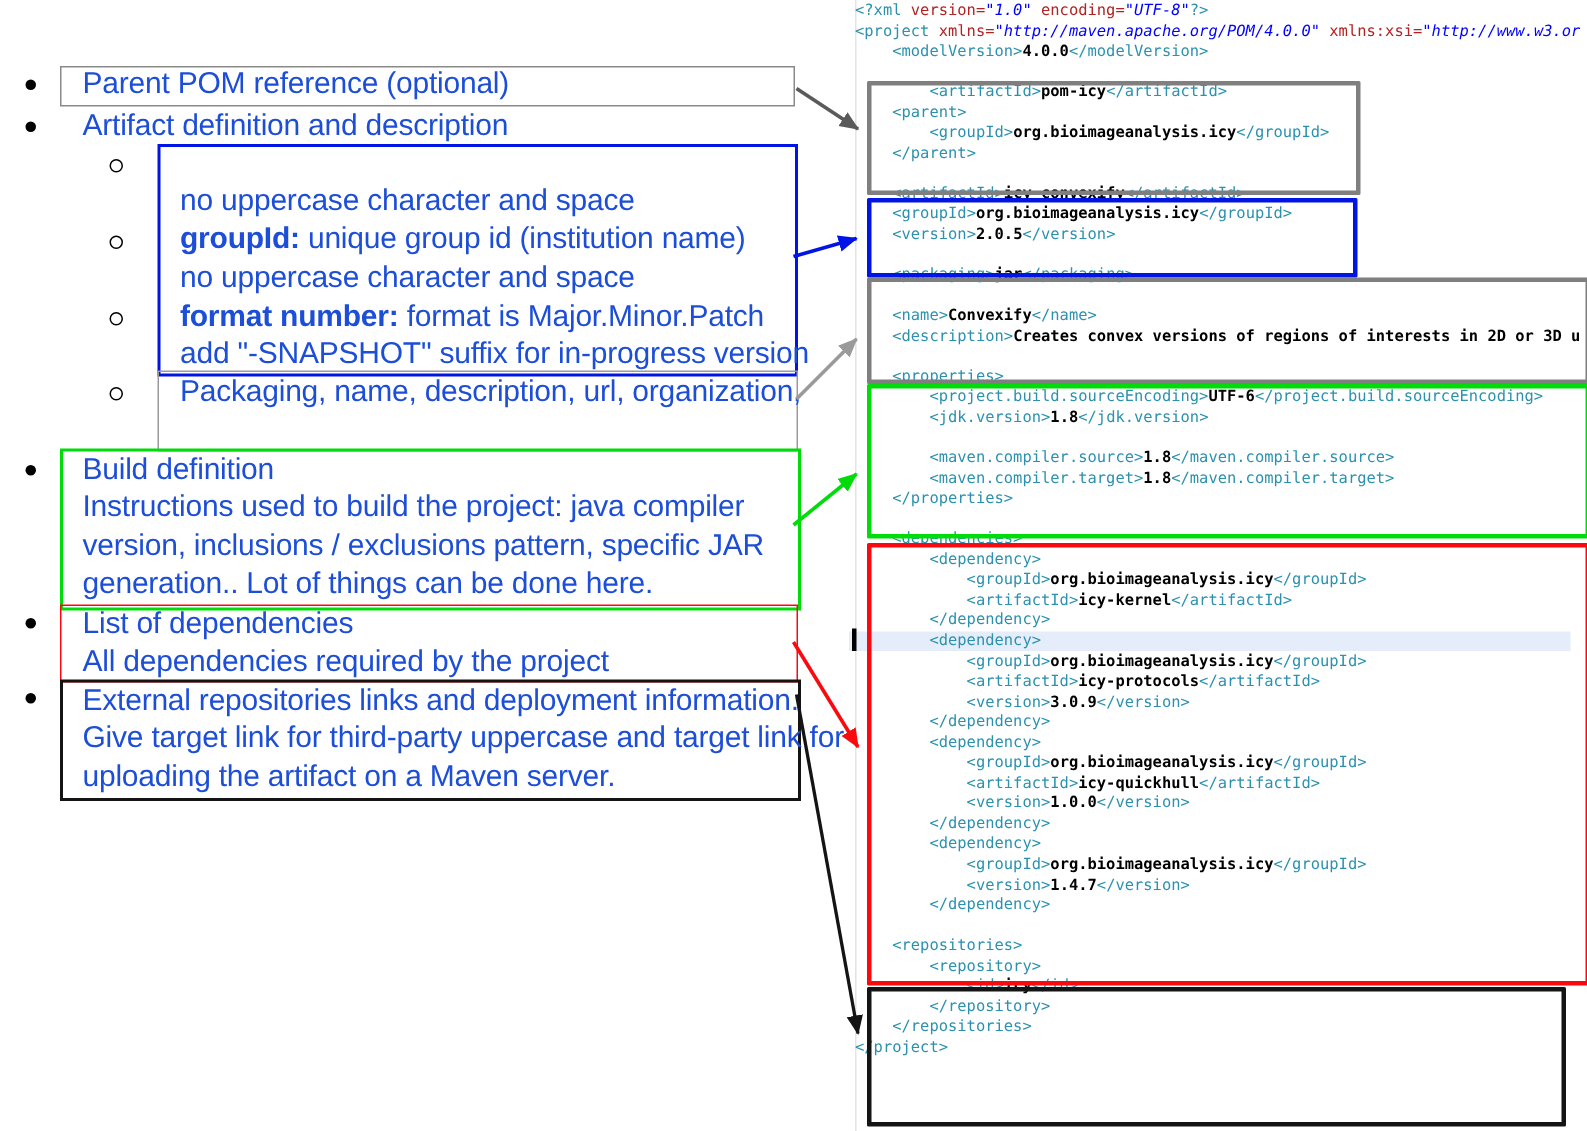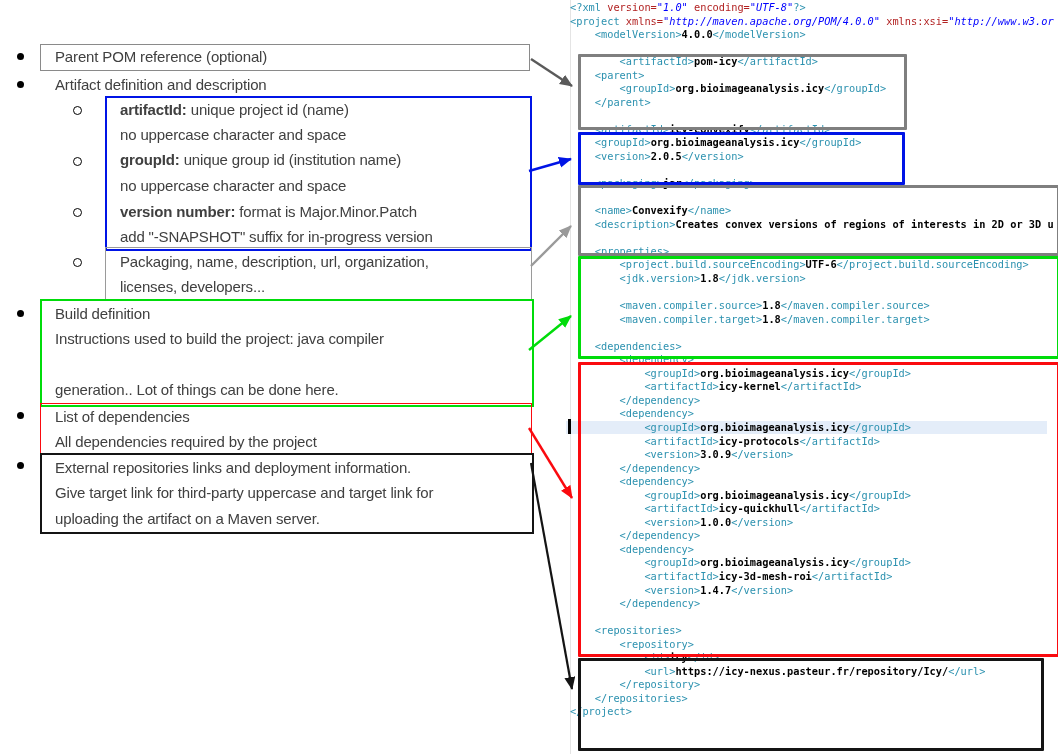--- a/index.html
+++ b/index.html
@@ -1,21 +1,21 @@
 <!DOCTYPE html>
 <html><head>
 <meta charset="utf-8">
 <style>
   html,body{margin:0;padding:0;background:#fff}
   .canvas{position:relative;width:1058px;height:754px;background:#ffffff;overflow:hidden;
           font-family:"Liberation Sans",sans-serif;color:#111}
 
   
   .lp{position:absolute;height:41px;line-height:25.4px;white-space:nowrap;
-      font-size:15px;letter-spacing:-0.15px;color:#404040}
+      font-size:20px;letter-spacing:-0.15px;color:#1d4ed8}
   .lp b{font-weight:bold}
   .bullet{position:absolute;width:7px;height:7px;border-radius:50%;background:#000}
   .subbullet{position:absolute;width:7px;height:7px;border-radius:50%;border:1.3px solid #000;background:#fff}
 
   .lbox{position:absolute;background:transparent}
   .lbox-gray1 {left:40px; top:44px; width:488px;height:25px; border:1.6px solid #8a8a8a}
   .lbox-blue  {left:105px;top:96px; width:423px;height:151px;border:2px solid #0014e6}
   .lbox-gray2 {left:105px;top:247px;width:425px;height:52px; border:1.6px solid #9a9a9a}
   .lbox-green {left:40px; top:299px;width:490px;height:104px;border:2px solid #00dc0a}
   .lbox-red   {left:40px; top:403px;width:490px;height:50px; border:1.8px solid #fa0a0f}
@@ -72,46 +72,45 @@
       <div class="code-line"></div>
       <div class="code-line"><span class="xtx">    </span><span class="xtag">&lt;name</span><span class="xtag">&gt;</span><span class="xtx">Convexify</span><span class="xtag">&lt;/name</span><span class="xtag">&gt;</span></div>
       <div class="code-line"><span class="xtx">    </span><span class="xtag">&lt;description</span><span class="xtag">&gt;</span><span class="xtx">Creates convex versions of regions of interests in 2D or 3D u</span></div>
       <div class="code-line"></div>
       <div class="code-line"><span class="xtx">    </span><span class="xtag">&lt;properties</span><span class="xtag">&gt;</span></div>
       <div class="code-line"><span class="xtx">        </span><span class="xtag">&lt;project.build.sourceEncoding</span><span class="xtag">&gt;</span><span class="xtx">UTF-6</span><span class="xtag">&lt;/project.build.sourceEncoding</span><span class="xtag">&gt;</span></div>
       <div class="code-line"><span class="xtx">        </span><span class="xtag">&lt;jdk.version</span><span class="xtag">&gt;</span><span class="xtx">1.8</span><span class="xtag">&lt;/jdk.version</span><span class="xtag">&gt;</span></div>
       <div class="code-line"></div>
       <div class="code-line"><span class="xtx">        </span><span class="xtag">&lt;maven.compiler.source</span><span class="xtag">&gt;</span><span class="xtx">1.8</span><span class="xtag">&lt;/maven.compiler.source</span><span class="xtag">&gt;</span></div>
       <div class="code-line"><span class="xtx">        </span><span class="xtag">&lt;maven.compiler.target</span><span class="xtag">&gt;</span><span class="xtx">1.8</span><span class="xtag">&lt;/maven.compiler.target</span><span class="xtag">&gt;</span></div>
+      <div class="code-line"><span class="xtx">    </span><span class="xtag">&lt;/properties</span><span class="xtag">&gt;</span></div>
       <div class="code-line"></div>
       <div class="code-line"><span class="xtx">    </span><span class="xtag">&lt;dependencies</span><span class="xtag">&gt;</span></div>
       <div class="code-line"><span class="xtx">        </span><span class="xtag">&lt;dependency</span><span class="xtag">&gt;</span></div>
       <div class="code-line"><span class="xtx">            </span><span class="xtag">&lt;groupId</span><span class="xtag">&gt;</span><span class="xtx">org.bioimageanalysis.icy</span><span class="xtag">&lt;/groupId</span><span class="xtag">&gt;</span></div>
       <div class="code-line"><span class="xtx">            </span><span class="xtag">&lt;artifactId</span><span class="xtag">&gt;</span><span class="xtx">icy-kernel</span><span class="xtag">&lt;/artifactId</span><span class="xtag">&gt;</span></div>
       <div class="code-line"><span class="xtx">        </span><span class="xtag">&lt;/dependency</span><span class="xtag">&gt;</span></div>
       <div class="code-line"><span class="xtx">        </span><span class="xtag">&lt;dependency</span><span class="xtag">&gt;</span></div>
       <div class="code-line"><span class="xtx">            </span><span class="xtag">&lt;groupId</span><span class="xtag">&gt;</span><span class="xtx">org.bioimageanalysis.icy</span><span class="xtag">&lt;/groupId</span><span class="xtag">&gt;</span></div>
       <div class="code-line"><span class="xtx">            </span><span class="xtag">&lt;artifactId</span><span class="xtag">&gt;</span><span class="xtx">icy-protocols</span><span class="xtag">&lt;/artifactId</span><span class="xtag">&gt;</span></div>
       <div class="code-line"><span class="xtx">            </span><span class="xtag">&lt;version</span><span class="xtag">&gt;</span><span class="xtx">3.0.9</span><span class="xtag">&lt;/version</span><span class="xtag">&gt;</span></div>
       <div class="code-line"><span class="xtx">        </span><span class="xtag">&lt;/dependency</span><span class="xtag">&gt;</span></div>
       <div class="code-line"><span class="xtx">        </span><span class="xtag">&lt;dependency</span><span class="xtag">&gt;</span></div>
       <div class="code-line"><span class="xtx">            </span><span class="xtag">&lt;groupId</span><span class="xtag">&gt;</span><span class="xtx">org.bioimageanalysis.icy</span><span class="xtag">&lt;/groupId</span><span class="xtag">&gt;</span></div>
       <div class="code-line"><span class="xtx">            </span><span class="xtag">&lt;artifactId</span><span class="xtag">&gt;</span><span class="xtx">icy-quickhull</span><span class="xtag">&lt;/artifactId</span><span class="xtag">&gt;</span></div>
       <div class="code-line"><span class="xtx">            </span><span class="xtag">&lt;version</span><span class="xtag">&gt;</span><span class="xtx">1.0.0</span><span class="xtag">&lt;/version</span><span class="xtag">&gt;</span></div>
       <div class="code-line"><span class="xtx">        </span><span class="xtag">&lt;/dependency</span><span class="xtag">&gt;</span></div>
       <div class="code-line"><span class="xtx">        </span><span class="xtag">&lt;dependency</span><span class="xtag">&gt;</span></div>
       <div class="code-line"><span class="xtx">            </span><span class="xtag">&lt;groupId</span><span class="xtag">&gt;</span><span class="xtx">org.bioimageanalysis.icy</span><span class="xtag">&lt;/groupId</span><span class="xtag">&gt;</span></div>
-      <div class="code-line"><span class="xtx">            </span><span class="xtag">&lt;artifactId</span><span class="xtag">&gt;</span><span class="xtx">icy-3d-mesh-roi</span><span class="xtag">&lt;/artifactId</span><span class="xtag">&gt;</span></div>
       <div class="code-line"><span class="xtx">            </span><span class="xtag">&lt;version</span><span class="xtag">&gt;</span><span class="xtx">1.4.7</span><span class="xtag">&lt;/version</span><span class="xtag">&gt;</span></div>
       <div class="code-line"><span class="xtx">        </span><span class="xtag">&lt;/dependency</span><span class="xtag">&gt;</span></div>
       <div class="code-line"></div>
       <div class="code-line"><span class="xtx">    </span><span class="xtag">&lt;repositories</span><span class="xtag">&gt;</span></div>
       <div class="code-line"><span class="xtx">        </span><span class="xtag">&lt;repository</span><span class="xtag">&gt;</span></div>
       <div class="code-line"><span class="xtx">            </span><span class="xtag">&lt;id</span><span class="xtag">&gt;</span><span class="xtx">icy</span><span class="xtag">&lt;/id</span><span class="xtag">&gt;</span></div>
-      <div class="code-line"><span class="xtx">            </span><span class="xtag">&lt;url</span><span class="xtag">&gt;</span><span class="xtx">https://icy-nexus.pasteur.fr/repository/Icy/</span><span class="xtag">&lt;/url</span><span class="xtag">&gt;</span></div>
       <div class="code-line"><span class="xtx">        </span><span class="xtag">&lt;/repository</span><span class="xtag">&gt;</span></div>
       <div class="code-line"><span class="xtx">    </span><span class="xtag">&lt;/repositories</span><span class="xtag">&gt;</span></div>
       <div class="code-line"><span class="xtag">&lt;/project</span><span class="xtag">&gt;</span></div>
     </div>
 
   <div class="cbox cbox-parent"></div>
   <div class="cbox cbox-artifact"></div>
   <div class="cbox cbox-packaging"></div>
   <div class="cbox cbox-properties"></div>
   <div class="cbox cbox-dependencies"></div>
@@ -130,32 +129,31 @@
   <div class="bullet" style="left:17px;top:411.5px"></div>
   <div class="bullet" style="left:17px;top:461.5px"></div>
   <div class="subbullet" style="left:73px;top:105.5px"></div>
   <div class="subbullet" style="left:73px;top:156.5px"></div>
   <div class="subbullet" style="left:73px;top:207.5px"></div>
   <div class="subbullet" style="left:73px;top:257.5px"></div>
 
   <div class="lp" style="left:55px;top:44px">Parent POM reference (optional)</div>
   <div class="lp" style="left:55px;top:72px">Artifact definition and description</div>
 
-  <div class="lp" style="left:120px;top:97px"><b>artifactId:</b><span> unique project id (name)</span></div>
   <div class="lp" style="left:120px;top:122.4px">no uppercase character and space</div>
   <div class="lp" style="left:120px;top:147px"><b>groupId:</b><span> unique group id (institution name)</span></div>
   <div class="lp" style="left:120px;top:173.2px">no uppercase character and space</div>
-  <div class="lp" style="left:120px;top:198.6px"><b>version number:</b><span> format is Major.Minor.Patch</span></div>
+  <div class="lp" style="left:120px;top:198.6px"><b>format number:</b><span> format is Major.Minor.Patch</span></div>
   <div class="lp" style="left:120px;top:224px">add "-SNAPSHOT" suffix for in-progress version</div>
 
   <div class="lp" style="left:120px;top:249px">Packaging, name, description, url, organization,</div>
-  <div class="lp" style="left:120px;top:274.4px">licenses, developers...</div>
 
   <div class="lp" style="left:55px;top:301px">Build definition</div>
   <div class="lp" style="left:55px;top:326.4px">Instructions used to build the project: java compiler</div>
+  <div class="lp" style="left:55px;top:351.8px">version, inclusions / exclusions pattern, specific JAR</div>
   <div class="lp" style="left:55px;top:377.2px">generation.. Lot of things can be done here.</div>
 
   <div class="lp" style="left:55px;top:404px">List of dependencies</div>
   <div class="lp" style="left:55px;top:455px">External repositories links and deployment information.</div>
 
   <div class="lp" style="left:55px;top:429.4px">All dependencies required by the project</div>
   <div class="lp" style="left:55px;top:480.4px">Give target link for third-party uppercase and target link for</div>
   <div class="lp" style="left:55px;top:505.8px">uploading the artifact on a Maven server.</div>
 
   <svg class="arrows" viewBox="0 0 1058 754">

